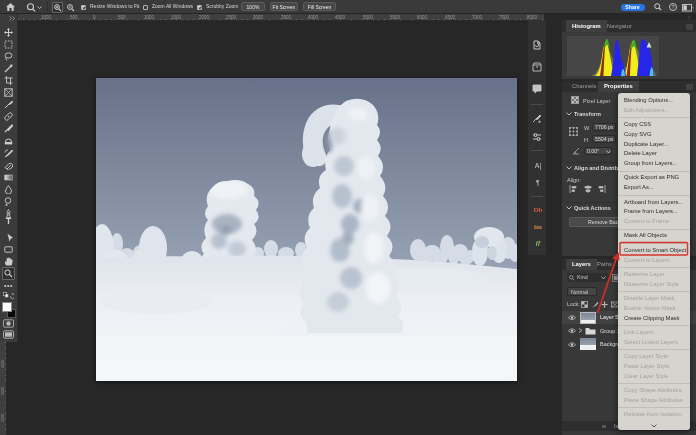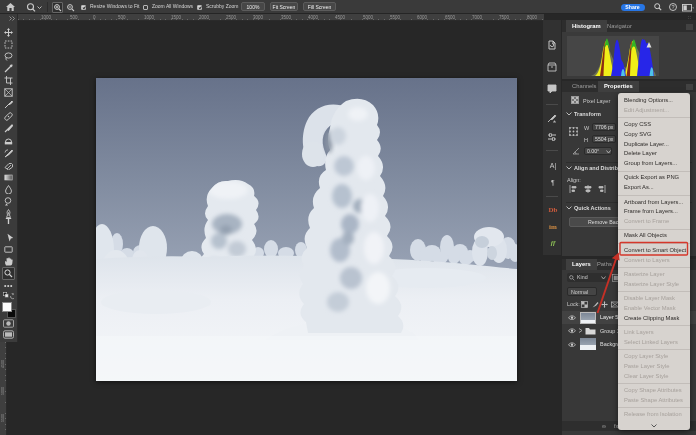--- a/index.html
+++ b/index.html
@@ -28,21 +28,21 @@
     font-size:8px; text-align:center; line-height:12.3px; }
 
   
   #hruler { left:18px; top:14px; width:526px; height:7px; background:#3f3f3f;
     border-bottom:1px solid #2a2a2a; overflow:hidden; }
   .rlab { position:absolute; top:0.5px; font-size:4.5px; color:#999; transform-origin:left top; }
   #vruler { left:0; top:342px; width:7px; height:93px; background:#3f3f3f;
     border-right:1px solid #2a2a2a; overflow:hidden; }
 
   
-  #dockstrip { left:543px; top:20px; width:18px; height:235px; background:#313131; }
+  #dockstrip { left:528px; top:20px; width:18px; height:235px; background:#313131; }
   #panelcol { left:562px; top:14px; width:134px; height:421px; background:#383838; }
 
   .tabbar { position:absolute; left:0; width:134px; background:#2d2d2d; }
   .tab { position:absolute; top:0; font-size:5.8px; color:#9e9e9e; padding:0 6px; }
   .tab.active { background:#3f3f3f; color:#fff; font-weight:bold; }
 
   .ptext { position:absolute; font-size:5.5px; color:#c9c9c9; white-space:nowrap; }
   .pbold { font-weight:bold; color:#dcdcdc; }
   .field { position:absolute; background:#454545; border:1px solid #2a2a2a;
     border-radius:2px; color:#ddd; font-size:5.2px; white-space:nowrap; overflow:hidden; }

